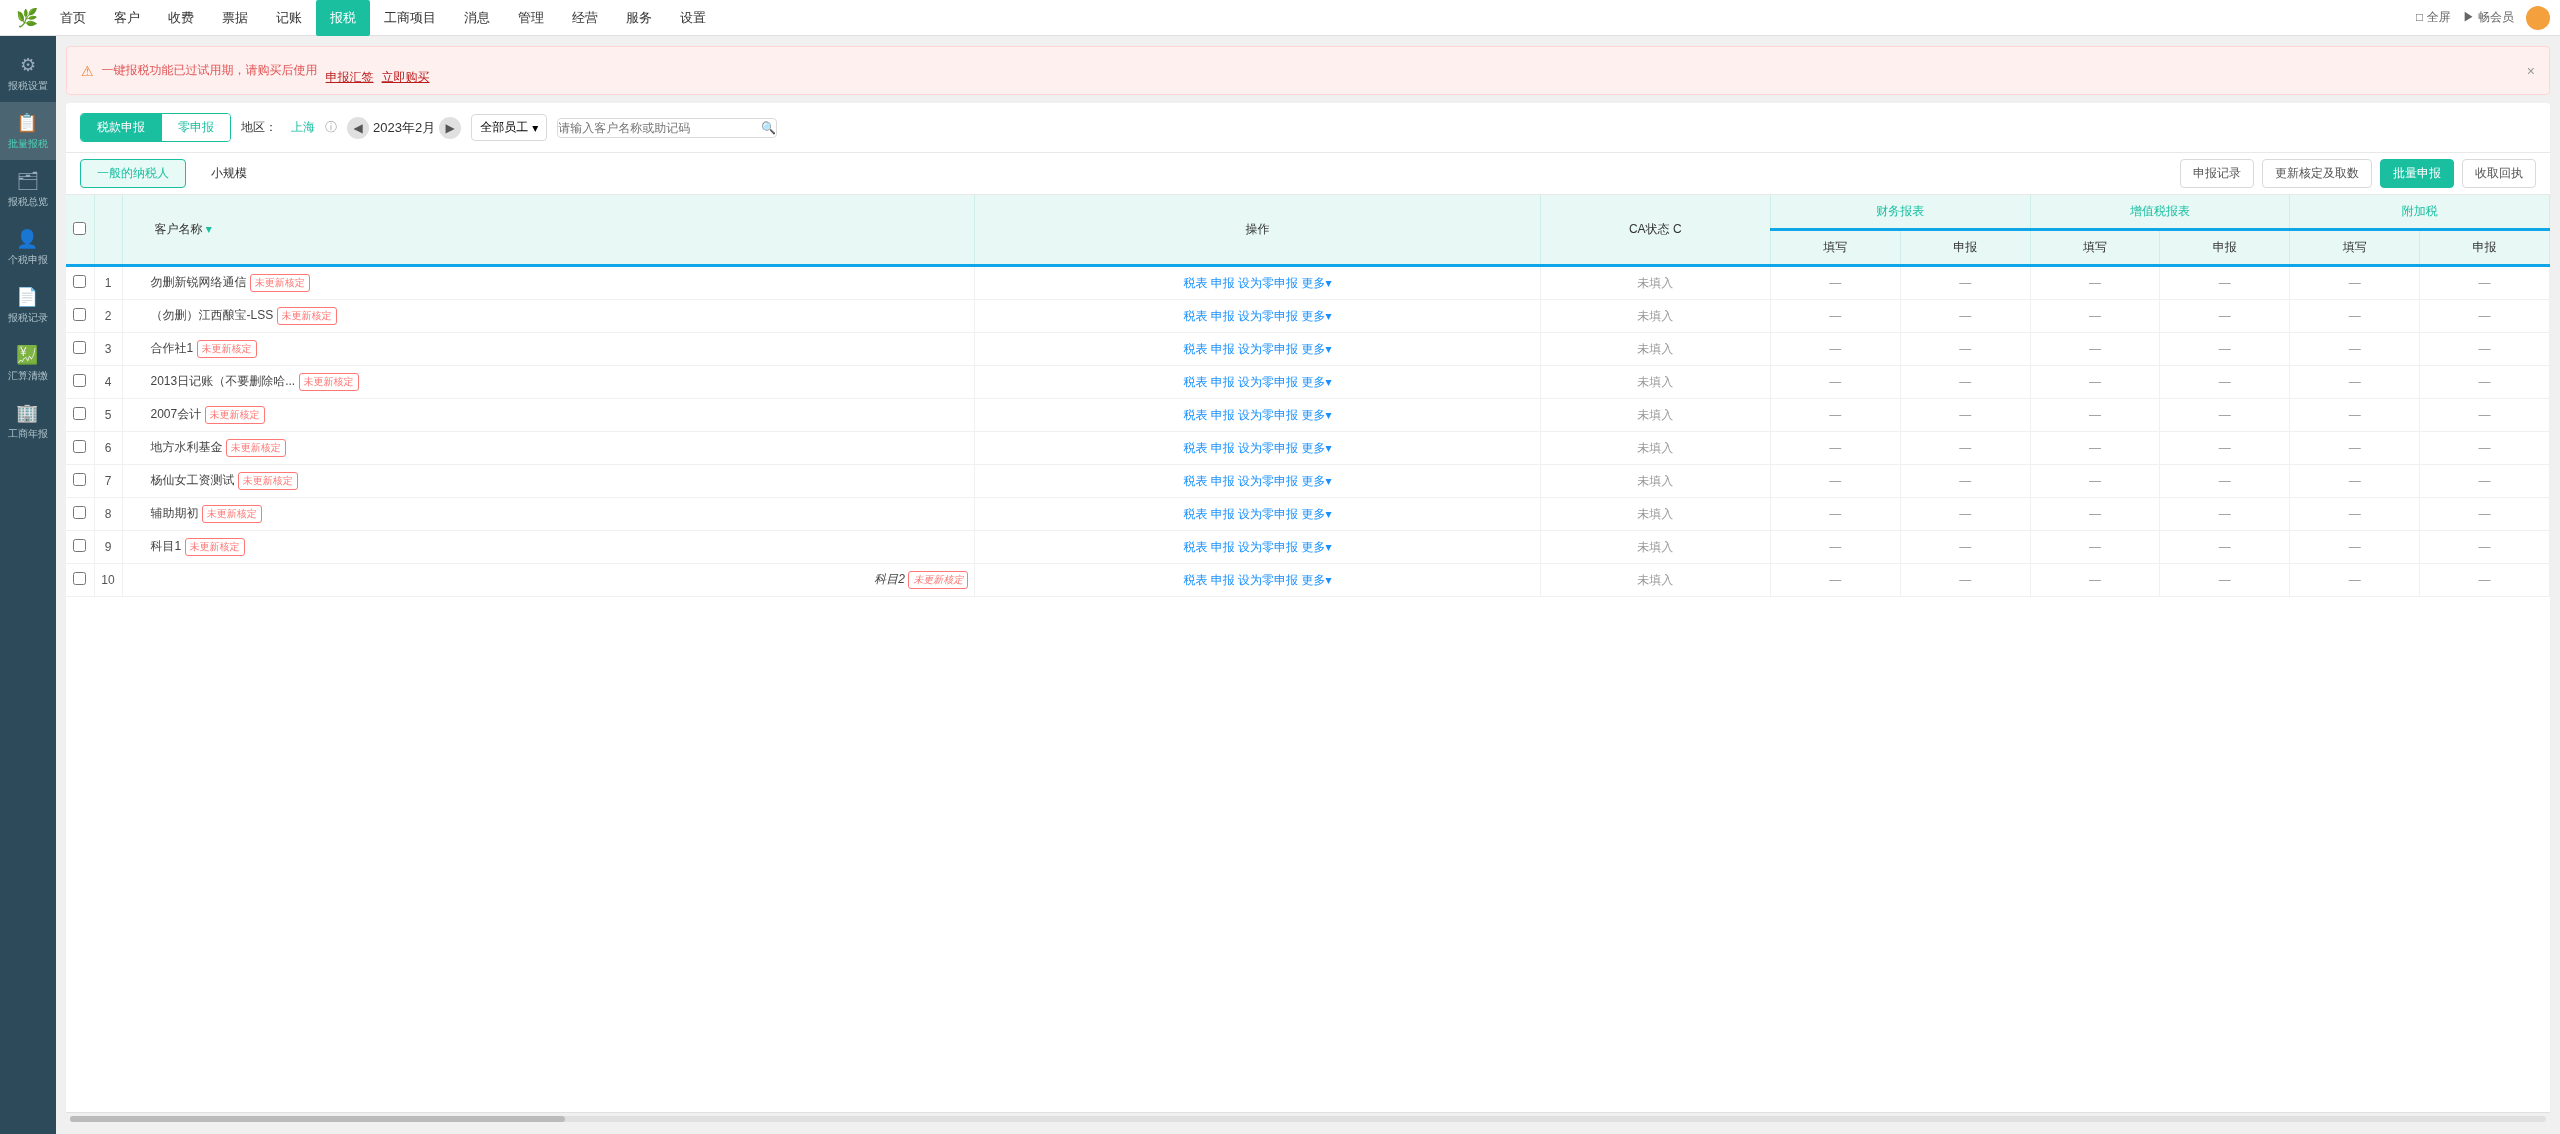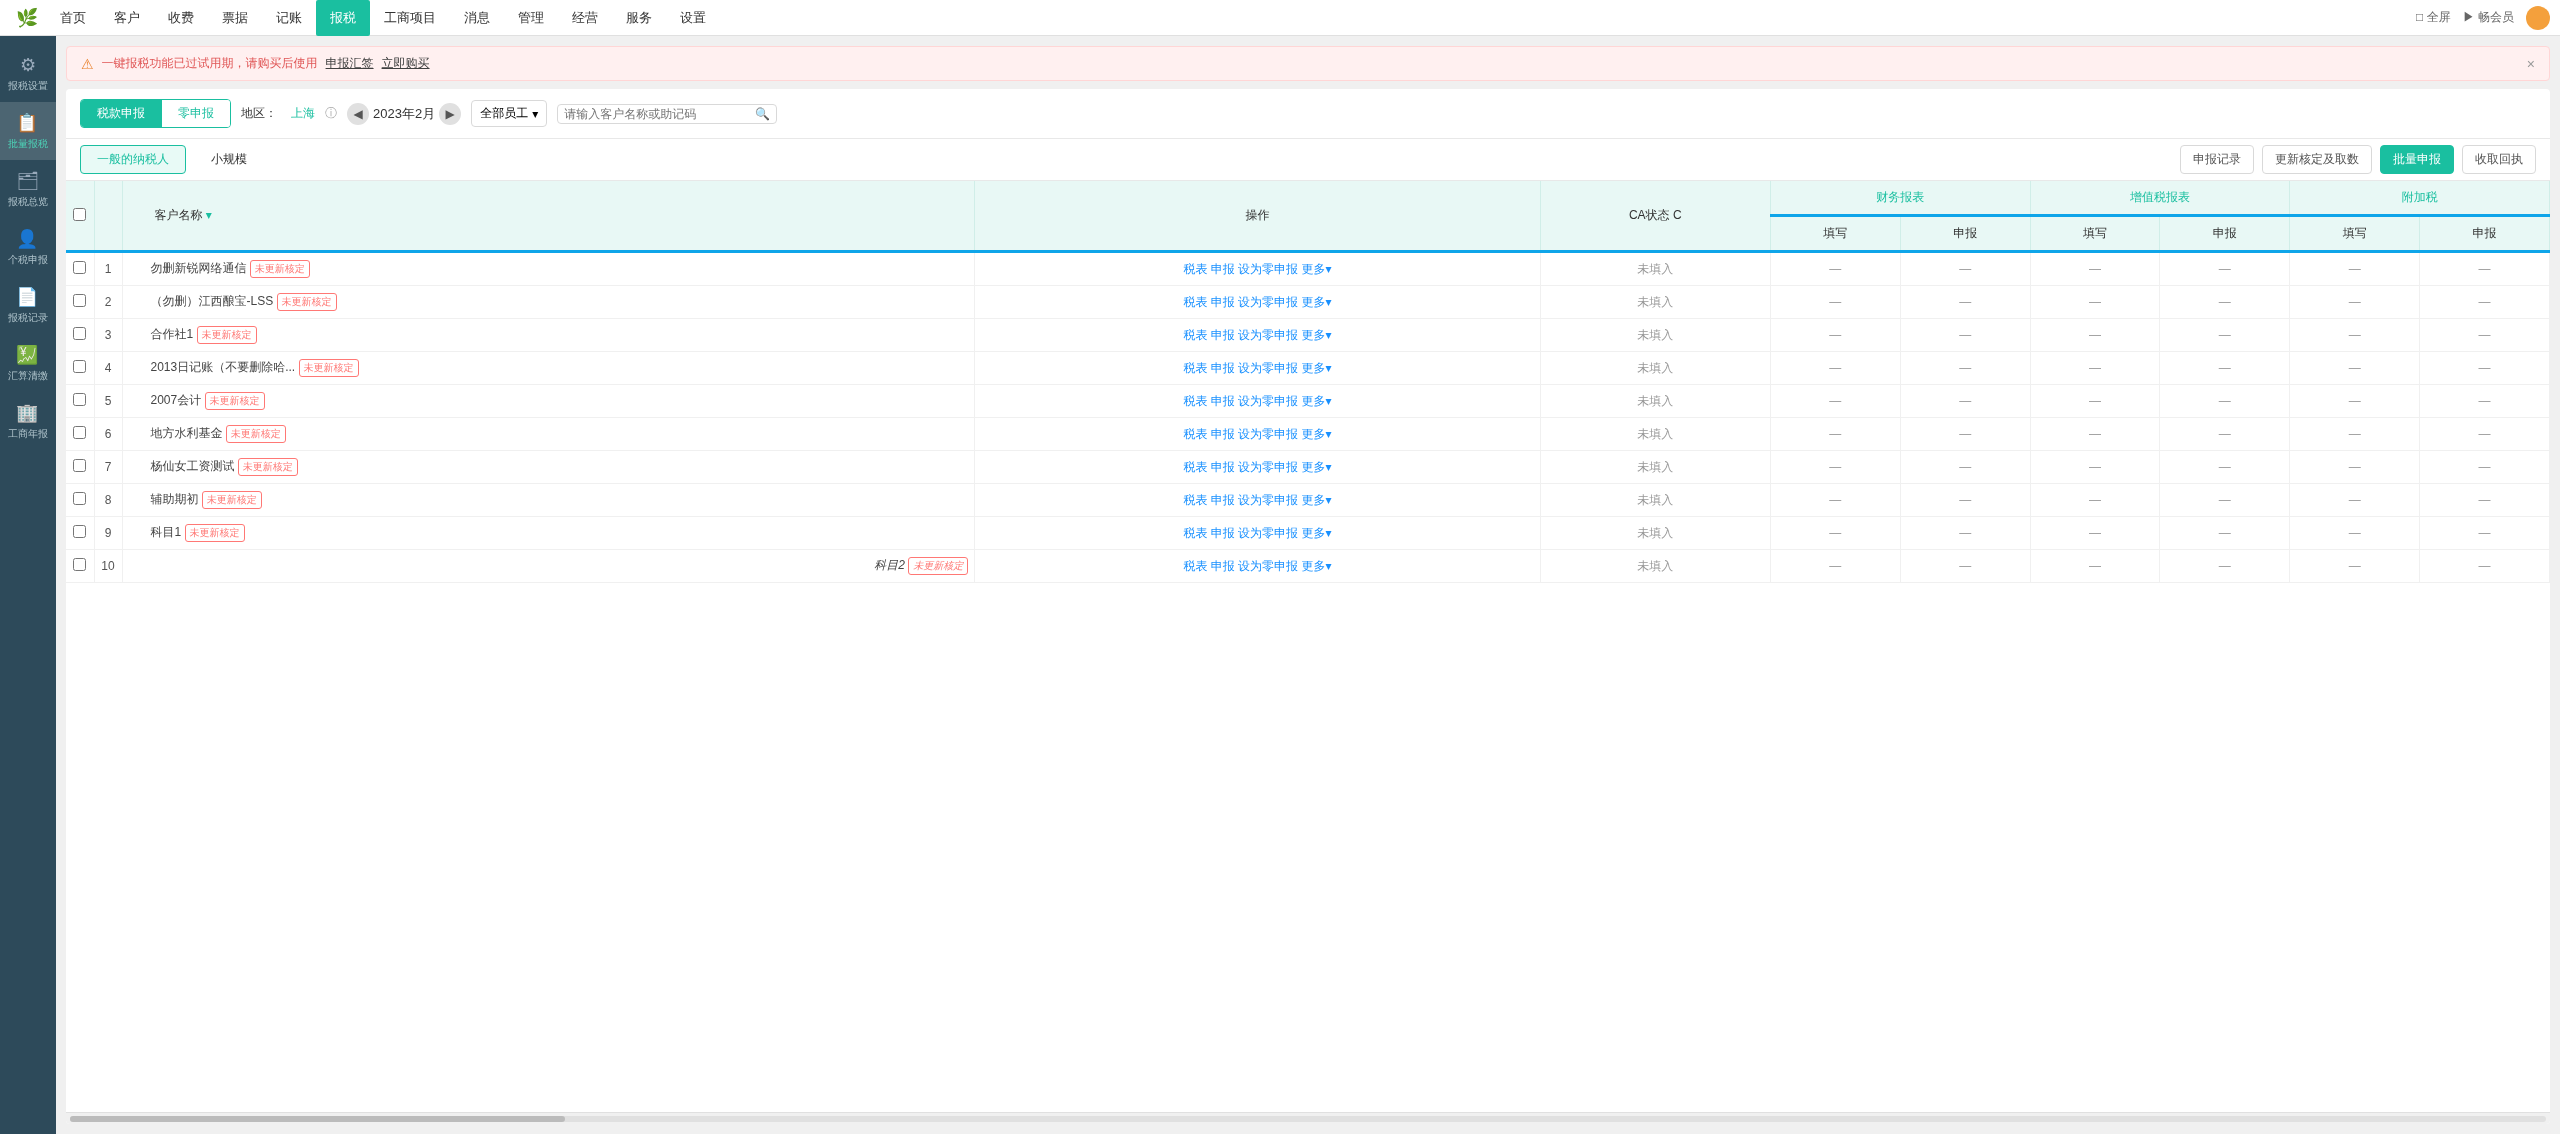--- a/index.html
+++ b/index.html
@@ -24,21 +24,21 @@
     .sidebar-icon { font-size: 18px; }
     .sidebar-label { font-size: 10px; text-align: center; line-height: 1.2; color: #b0c4cc; }
     .sidebar-item.active .sidebar-label { color: #4dd4b8; }
 
     
     .content { flex: 1; overflow: auto; padding: 10px; display: flex; flex-direction: column; gap: 8px; }
 
     
     .banner { background: #fff0f0; border: 1px solid #ffd6d6; border-radius: 4px; padding: 8px 14px; display: flex; align-items: center; gap: 8px; font-size: 12px; color: #e05555; }
     .banner-icon { color: #e87c24; font-size: 14px; }
-    .banner-link { color: #404040; cursor: pointer; text-decoration: underline; }
+    .banner-link { color: #b91c1c; cursor: pointer; text-decoration: underline; margin-top: 14px; }
     .banner-close { margin-left: auto; cursor: pointer; color: #999; font-size: 14px; }
 
     
     .panel { background: #fff; border-radius: 4px; overflow: hidden; flex: 1; display: flex; flex-direction: column; }
 
     
     .panel-topbar { display: flex; align-items: center; padding: 10px 14px; gap: 10px; border-bottom: 1px solid #e8e8e8; flex-wrap: wrap; }
     .tab-group { display: flex; border: 1px solid #1abfa0; border-radius: 4px; overflow: hidden; }
     .tab-btn { padding: 5px 16px; background: #fff; color: #1abfa0; cursor: pointer; font-size: 12px; border: none; }
     .tab-btn.active { background: #1abfa0; color: #fff; }
@@ -46,21 +46,21 @@
 
     .region-label { font-size: 12px; color: #333; }
     .region-value { color: #1abfa0; font-size: 12px; margin-left: 4px; }
     .info-icon { color: #aaa; cursor: pointer; }
 
     .date-nav { display: flex; align-items: center; gap: 4px; }
     .date-nav-btn { width: 22px; height: 22px; border-radius: 50%; border: none; background: #e0e0e0; cursor: pointer; display: flex; align-items: center; justify-content: center; font-size: 12px; color: #555; }
     .date-value { font-size: 13px; color: #333; font-weight: 500; }
 
     .dept-select { border: 1px solid #d9d9d9; border-radius: 4px; padding: 4px 8px; font-size: 12px; cursor: pointer; display: flex; align-items: center; gap: 4px; }
-    .search-box { display: flex; align-items: center; border: 1px solid #d9d9d9; border-radius: 4px; padding: 2px 6px; gap: 12px; flex: 1; max-width: 220px; }
+    .search-box { display: flex; align-items: center; border: 1px solid #d9d9d9; border-radius: 4px; padding: 2px 0; gap: 12px; flex: 1; max-width: 220px; }
     .search-box input { border: none; outline: none; font-size: 12px; flex: 1; }
     .search-icon { color: #aaa; cursor: pointer; }
     .sub-tab { padding: 5px 16px; border-radius: 4px; cursor: pointer; font-size: 12px; color: #333; background: #fff; border: 1px solid transparent; }
     .sub-tab.active { background: #e8faf6; color: #1abfa0; border-color: #1abfa0; }
 
     
     .action-btns { display: flex; align-items: center; gap: 8px; margin-left: auto; }
     .action-btn { padding: 5px 12px; border-radius: 4px; border: 1px solid #d9d9d9; background: #fff; cursor: pointer; font-size: 12px; color: #555; }
     .action-btn.primary { background: #1abfa0; color: #fff; border-color: #1abfa0; }
 

